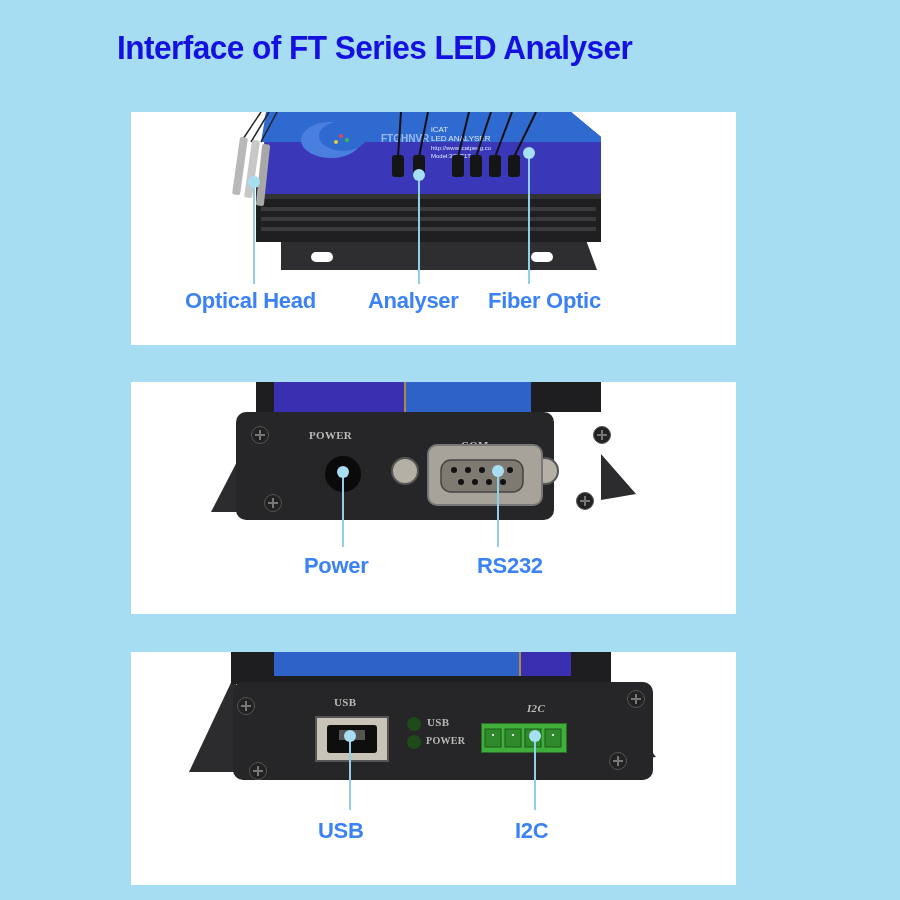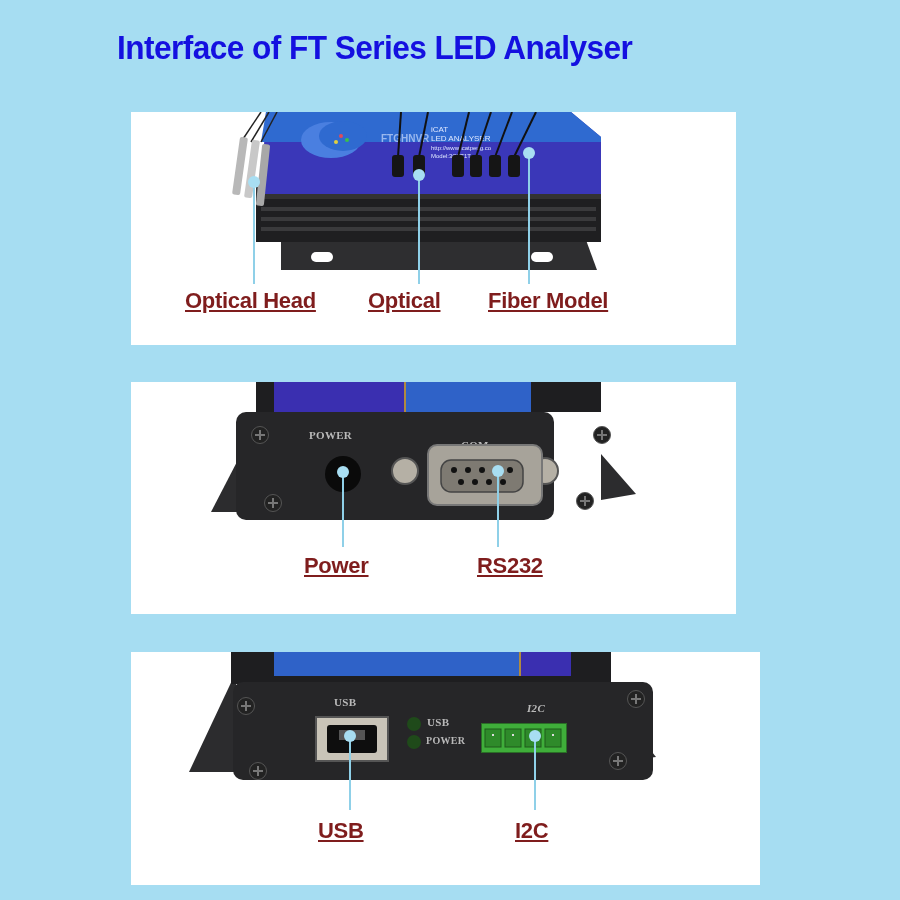--- a/index.html
+++ b/index.html
@@ -1,22 +1,22 @@
 <!DOCTYPE html>
 <html><head>
 <meta charset="utf-8">
 <style>
   html,body{margin:0;padding:0;}
   body{width:900px;height:900px;background:#a6ddf2;position:relative;overflow:hidden;font-family:"Liberation Sans",sans-serif;}
   .title{position:absolute;left:117px;top:28px;font-size:34px;font-weight:bold;color:#1410e0;letter-spacing:-0.6px;transform:scaleX(0.93);transform-origin:left top;white-space:nowrap;}
   .panel{position:absolute;left:131px;width:605px;background:#fff;overflow:hidden;}
   .p1{top:112px;height:233px;}
   .p2{top:382px;height:232px;}
-  .p3{top:652px;height:233px;padding-left:24px;}
-  .label{position:absolute;font-size:22px;font-weight:bold;color:#7f1d1d;white-space:nowrap;letter-spacing:-0.3px;text-decoration:underline;}
+  .p3{top:652px;height:233px;}
+  .label{position:absolute;font-size:22px;font-weight:bold;color:#3b82f6;white-space:nowrap;letter-spacing:-0.3px;}
   .leader{position:absolute;width:2px;background:#8fd0e8;}
   .dot{position:absolute;width:12px;height:12px;border-radius:50%;background:#a8def2;margin-left:-6px;margin-top:-6px;}
   .abs{position:absolute;}
   .silk{position:absolute;color:#b9b9b9;font-family:"Liberation Serif",serif;font-weight:bold;font-size:11px;letter-spacing:0.3px;}
   .screw{position:absolute;width:16px;height:16px;border-radius:50%;background:#222;border:1px solid #555;}
   .screw::before,.screw::after{content:"";position:absolute;left:3px;top:7px;width:10px;height:2px;background:#777;}
   .screw::after{transform:rotate(90deg);}
 </style>
 </head>
 <body>
@@ -78,22 +78,22 @@
   </svg>
 
   <div class="leader" style="left:122px;top:68px;height:104px"></div>
   <div class="dot" style="left:123px;top:70px"></div>
   <div class="leader" style="left:287px;top:62px;height:110px"></div>
   <div class="dot" style="left:288px;top:63px"></div>
   <div class="leader" style="left:397px;top:40px;height:132px"></div>
   <div class="dot" style="left:398px;top:41px"></div>
 
   <div class="label" style="left:54px;top:176px">Optical Head</div>
-  <div class="label" style="left:237px;top:176px">Optical</div>
-  <div class="label" style="left:357px;top:176px">Fiber Model</div>
+  <div class="label" style="left:237px;top:176px">Analyser</div>
+  <div class="label" style="left:357px;top:176px">Fiber Optic</div>
 </div>
 
 <div class="panel p2">
   <svg class="abs" style="left:0;top:0" width="605" height="232">
     <polygon points="110,72 80,130 125,130" fill="#2c2c2e"></polygon>
     <polygon points="470,72 505,112 470,118" fill="#2c2c2e"></polygon>
     <rect x="125" y="0" width="345" height="30" fill="#1e1e20"></rect>
     <rect x="143" y="0" width="130" height="30" fill="#3a2fb0"></rect>
     <rect x="273" y="0" width="2" height="30" fill="#b08a40"></rect>
     <rect x="275" y="0" width="125" height="30" fill="#2f62c8"></rect>

